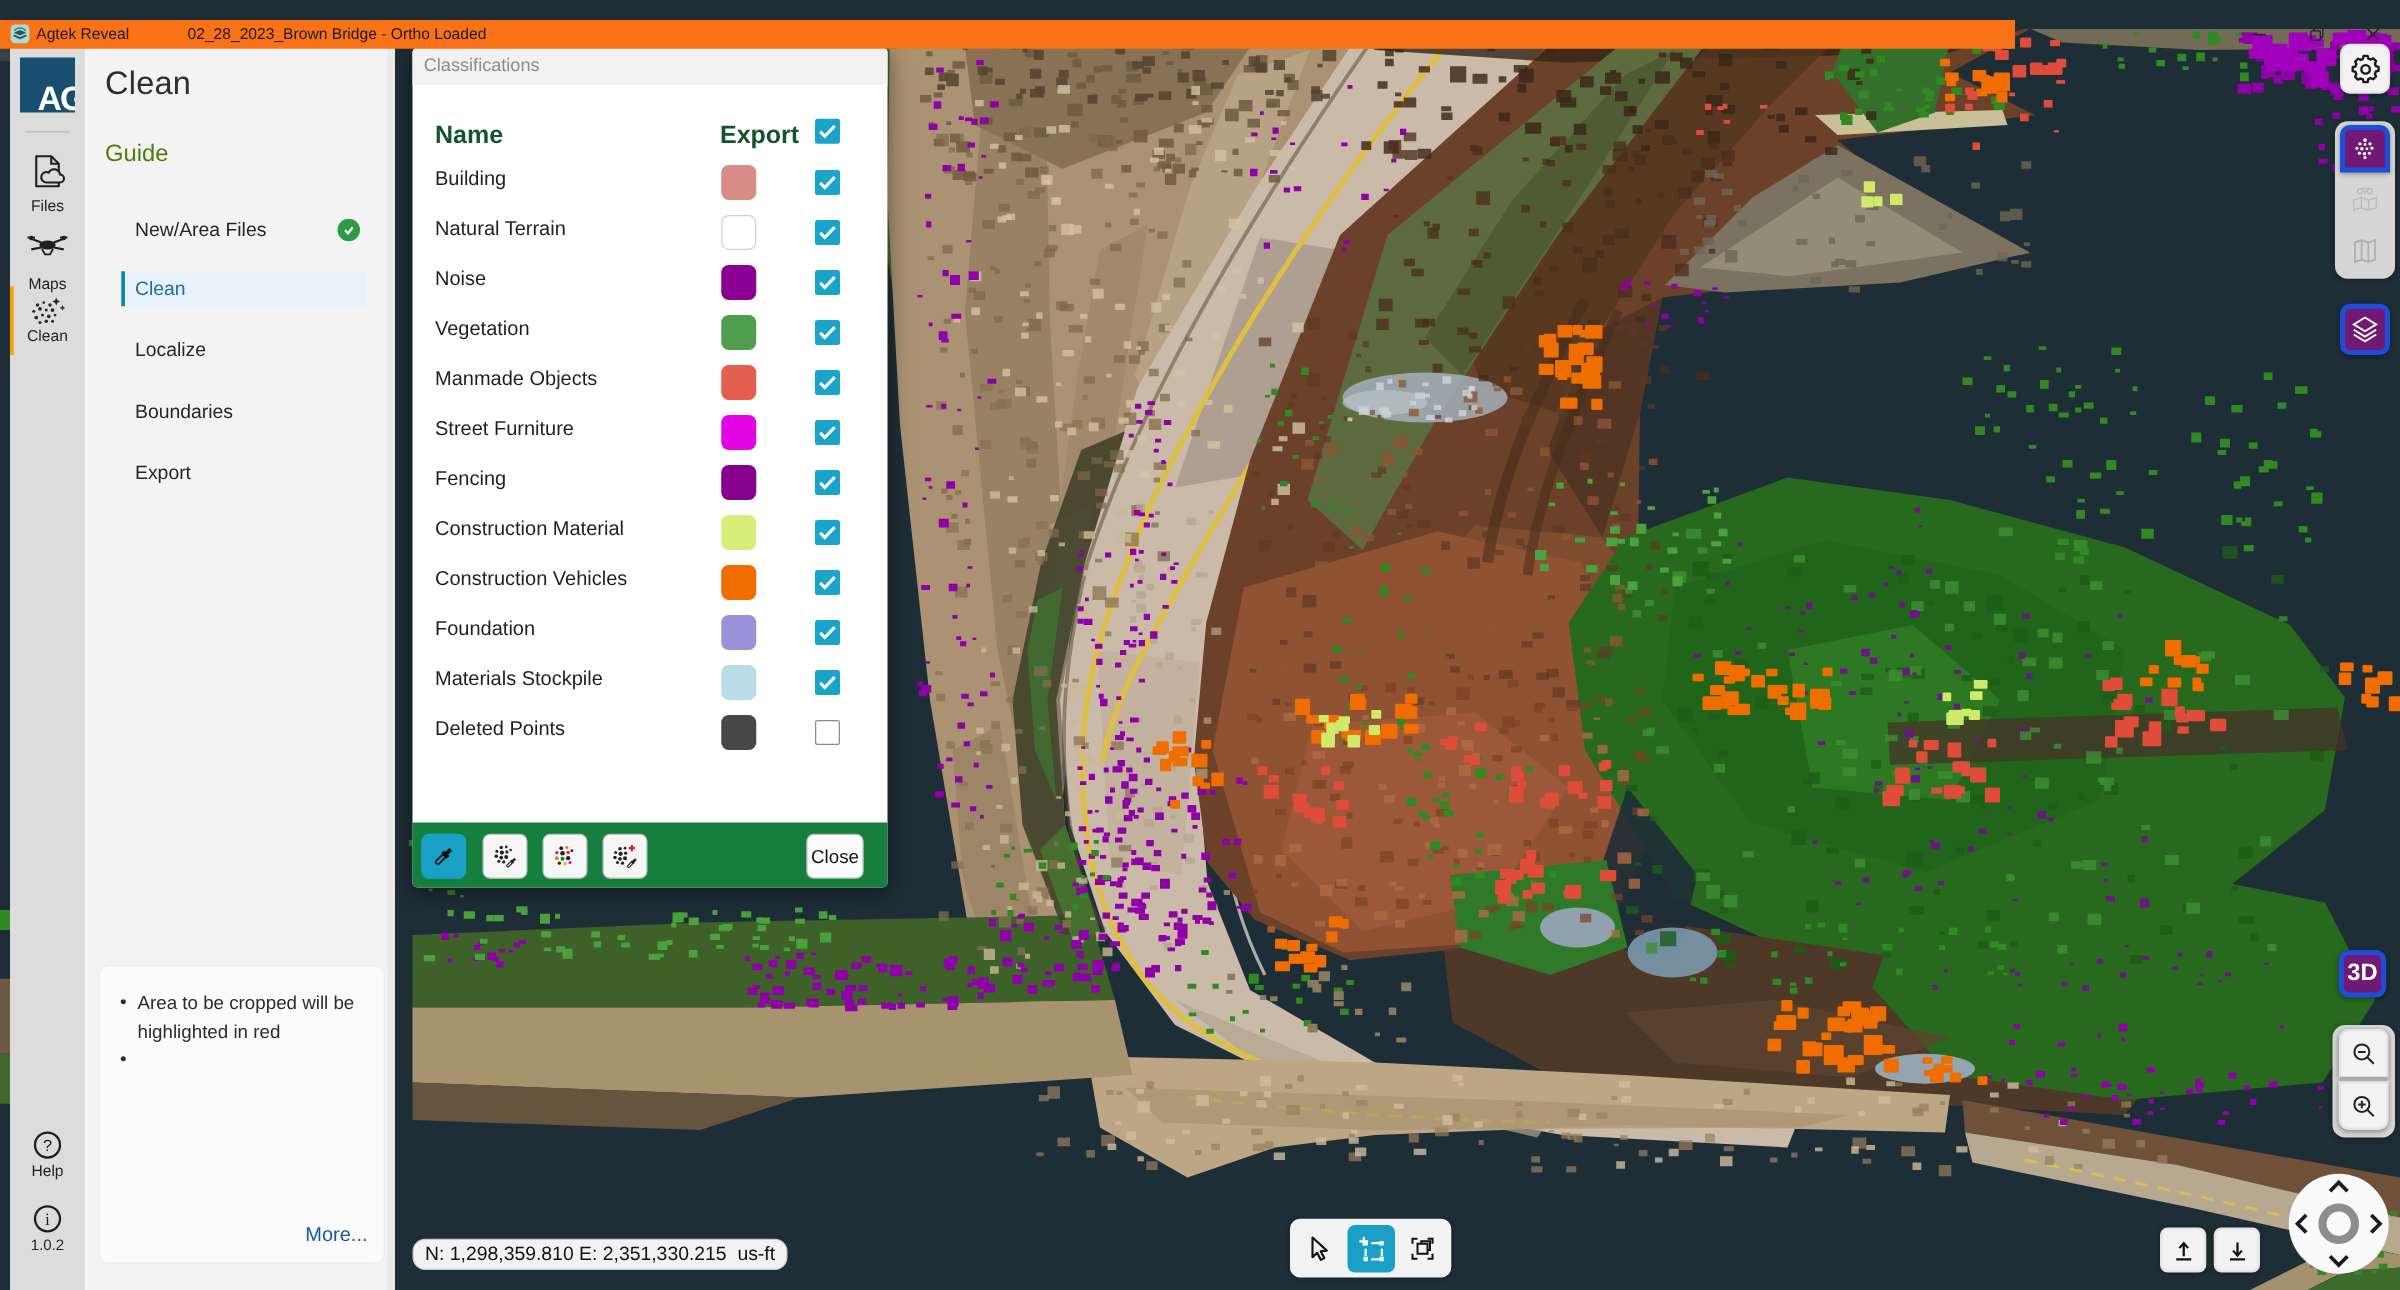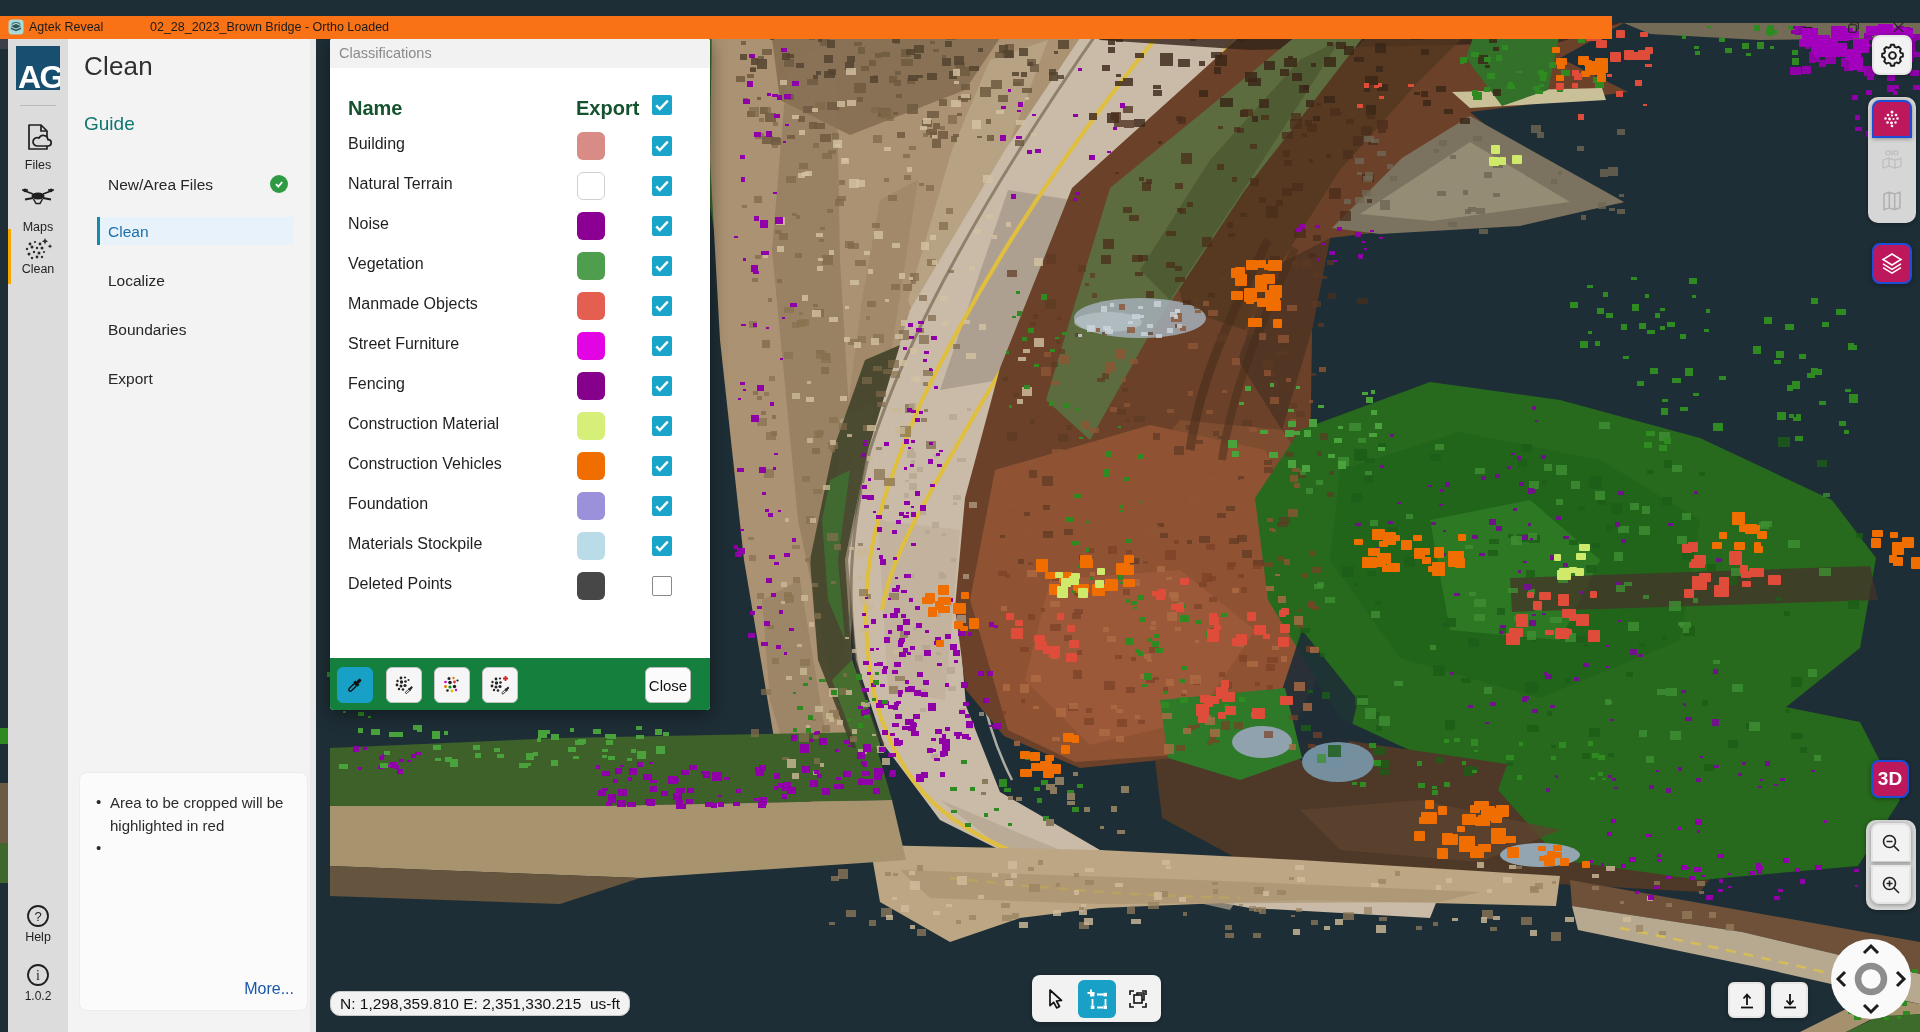--- a/index.html
+++ b/index.html
@@ -7,27 +7,27 @@
 #titlebar{position:absolute;left:0;top:16px;width:1612px;height:23px;background:#f97316;z-index:30}
 #titlebar .tx{position:absolute;top:4px;font-size:12.5px;color:#1b1b1b}
 .winbtn{position:absolute;top:0;width:44px;height:23px;display:flex;align-items:center;justify-content:center;color:#222}
 
 #scene{position:absolute;left:316px;top:23px;z-index:1}
 #lstrip{position:absolute;left:0;top:23px;width:8px;height:1009px;background:#1e2e36;z-index:25;overflow:hidden}
 
 #sidebar{position:absolute;left:8px;top:23px;width:60px;height:1009px;background:#dcdcdc;z-index:26}
 #panel{position:absolute;left:68px;top:23px;width:248px;height:1009px;background:#f3f3f3;z-index:26}
 #aglogo{position:absolute;left:16px;top:46px;width:44px;height:44px;background:#184f70;color:#fff;z-index:27;
- font-weight:bold;font-size:32px;display:flex;align-items:flex-end;justify-content:flex-start;padding-left:2px;letter-spacing:-1.5px;overflow:hidden;line-height:0.82}
+ font-weight:bold;font-size:27px;display:flex;align-items:flex-end;justify-content:flex-start;padding-left:14px;letter-spacing:-1.5px;overflow:hidden;line-height:0.82}
 .sbicon{position:absolute;left:0;width:60px;text-align:center;color:#1f1f1f;font-size:12.5px}
 .sbline{position:absolute;left:12px;width:36px;height:1px;background:#b9b9b9}
 #cleanbar{position:absolute;left:8px;top:229px;width:3px;height:55px;background:#f7a500;z-index:28}
 
 .h1{position:absolute;left:16px;top:28px;font-size:26px;color:#2f2f2f;font-weight:400;letter-spacing:0.2px}
-.h2{position:absolute;left:16px;top:90px;font-size:19px;color:#0f766e;font-weight:400}
+.h2{position:absolute;left:16px;top:90px;font-size:19px;color:#4d7c0f;font-weight:400}
 .gitem{position:absolute;left:40px;font-size:15.5px;color:#262626}
 #gsel{position:absolute;left:29px;top:194px;width:196px;height:28px;background:#e8f2fa;border-left:3px solid #1289ad}
 #gselt{position:absolute;left:40px;top:200px;font-size:15.5px;color:#1b6fae}
 #gcheck{position:absolute;left:202px;top:152px;width:18px;height:18px;border-radius:50%;background:#2e9b44;display:flex;align-items:center;justify-content:center}
 
 #gcard{position:absolute;left:11px;top:749px;width:229px;height:239px;background:#fbfbfb;border:1px solid #ededed;border-radius:8px}
 #gcard .bl{position:absolute;left:30px;font-size:15px;color:#2b2b2b;line-height:23px;width:199px}
 #gcard .bu{position:absolute;left:16px;font-size:15px;color:#2b2b2b}
 #gcard .more{position:absolute;right:13px;bottom:12px;font-size:16px;color:#1857a8}
 
@@ -41,21 +41,21 @@
 .cb{position:absolute;width:20px;height:20px;background:#1ba4c9;border-radius:2px}
 .cbe{position:absolute;width:20px;height:20px;background:#fff;border:1px solid #8a8a8a;border-radius:2px}
 #clsbar{position:absolute;left:0;bottom:0;width:100%;height:52px;background:#15803d;border-radius:0 0 4px 4px}
 .tbtn{position:absolute;top:9px;width:36px;height:36px;border-radius:6px;background:#f6f6f6;border:1px solid #c2c2c2;
  display:flex;align-items:center;justify-content:center}
 #closebtn{position:absolute;right:19px;top:9px;width:46px;height:36px;background:#fbfbfb;border:1px solid #b9b9b9;
  border-radius:6px;font-size:15px;color:#111;display:flex;align-items:center;justify-content:center}
 
 .fbtn{position:absolute;border-radius:8px;display:flex;align-items:center;justify-content:center;z-index:12}
 .white{background:#f2f2f2;border:2px solid #e5e5e5;box-shadow:0 1px 4px rgba(0,0,0,0.35)}
-.cyan{background:#be185d;border:2px solid #1d4ed8;box-shadow:0 1px 4px rgba(0,0,0,0.35)}
+.cyan{background:#701a75;border:4px solid #1d4ed8;box-shadow:0 1px 4px rgba(0,0,0,0.35)}
 #rgroup{position:absolute;left:1868px;top:97px;width:48px;height:126px;background:#d6d6d6;border-radius:10px;z-index:11;box-shadow:0 1px 4px rgba(0,0,0,0.35)}
 #zgroup{position:absolute;left:1866px;top:820px;width:50px;height:90px;background:#d6d6d6;border-radius:10px;z-index:11;box-shadow:0 1px 4px rgba(0,0,0,0.35)}
 #navwheel{position:absolute;left:1831px;top:939px;width:80px;height:80px;background:#fafafa;border-radius:50%;z-index:12}
 #statuspill{position:absolute;left:330px;top:991px;height:25px;background:#f2f2f2;border:1px solid #c9c9c9;border-radius:10px;
  z-index:12;font-size:15.5px;color:#111;display:flex;align-items:center;padding:0 9px}
 #btools{position:absolute;left:1032px;top:975px;width:129px;height:47px;background:#f2f2f2;border-radius:8px;z-index:12;box-shadow:0 1px 4px rgba(0,0,0,0.3)}
 .btool{position:absolute;top:4.5px;width:38px;height:38px;border-radius:6px;display:flex;align-items:center;justify-content:center}
 </style></head>
 <body>
 <div id="app">

